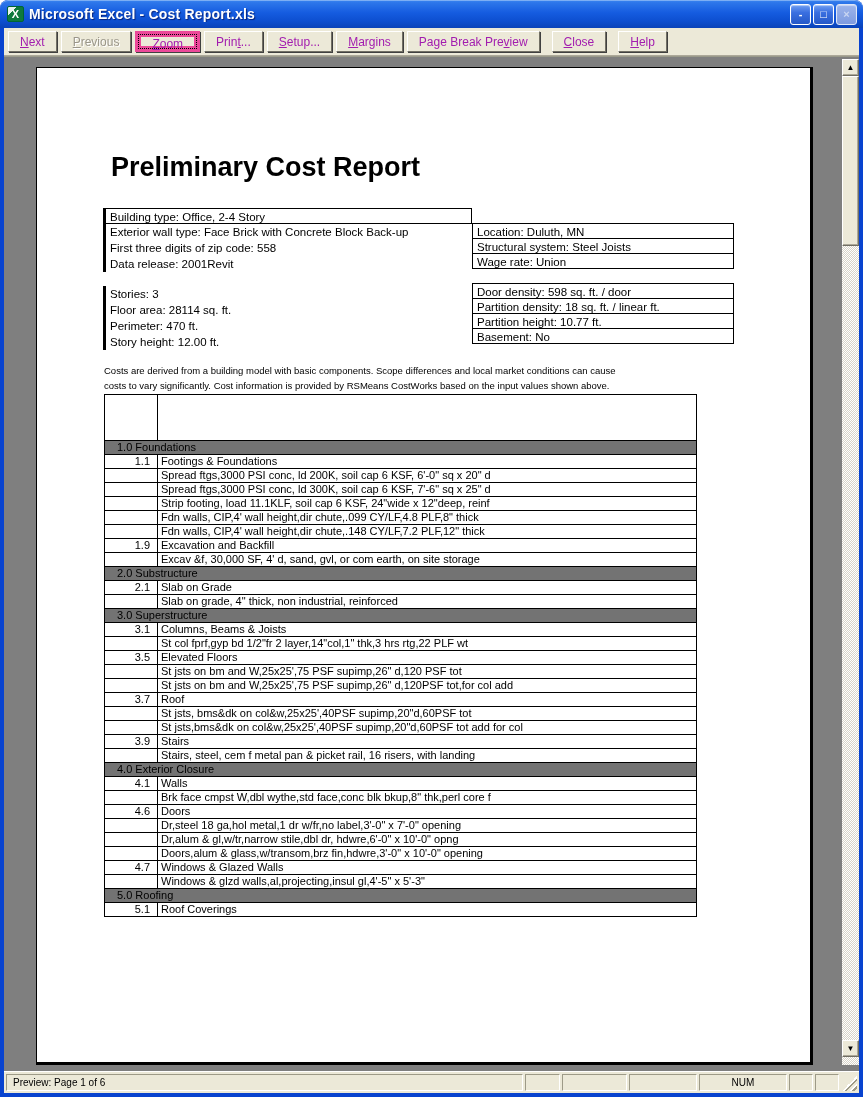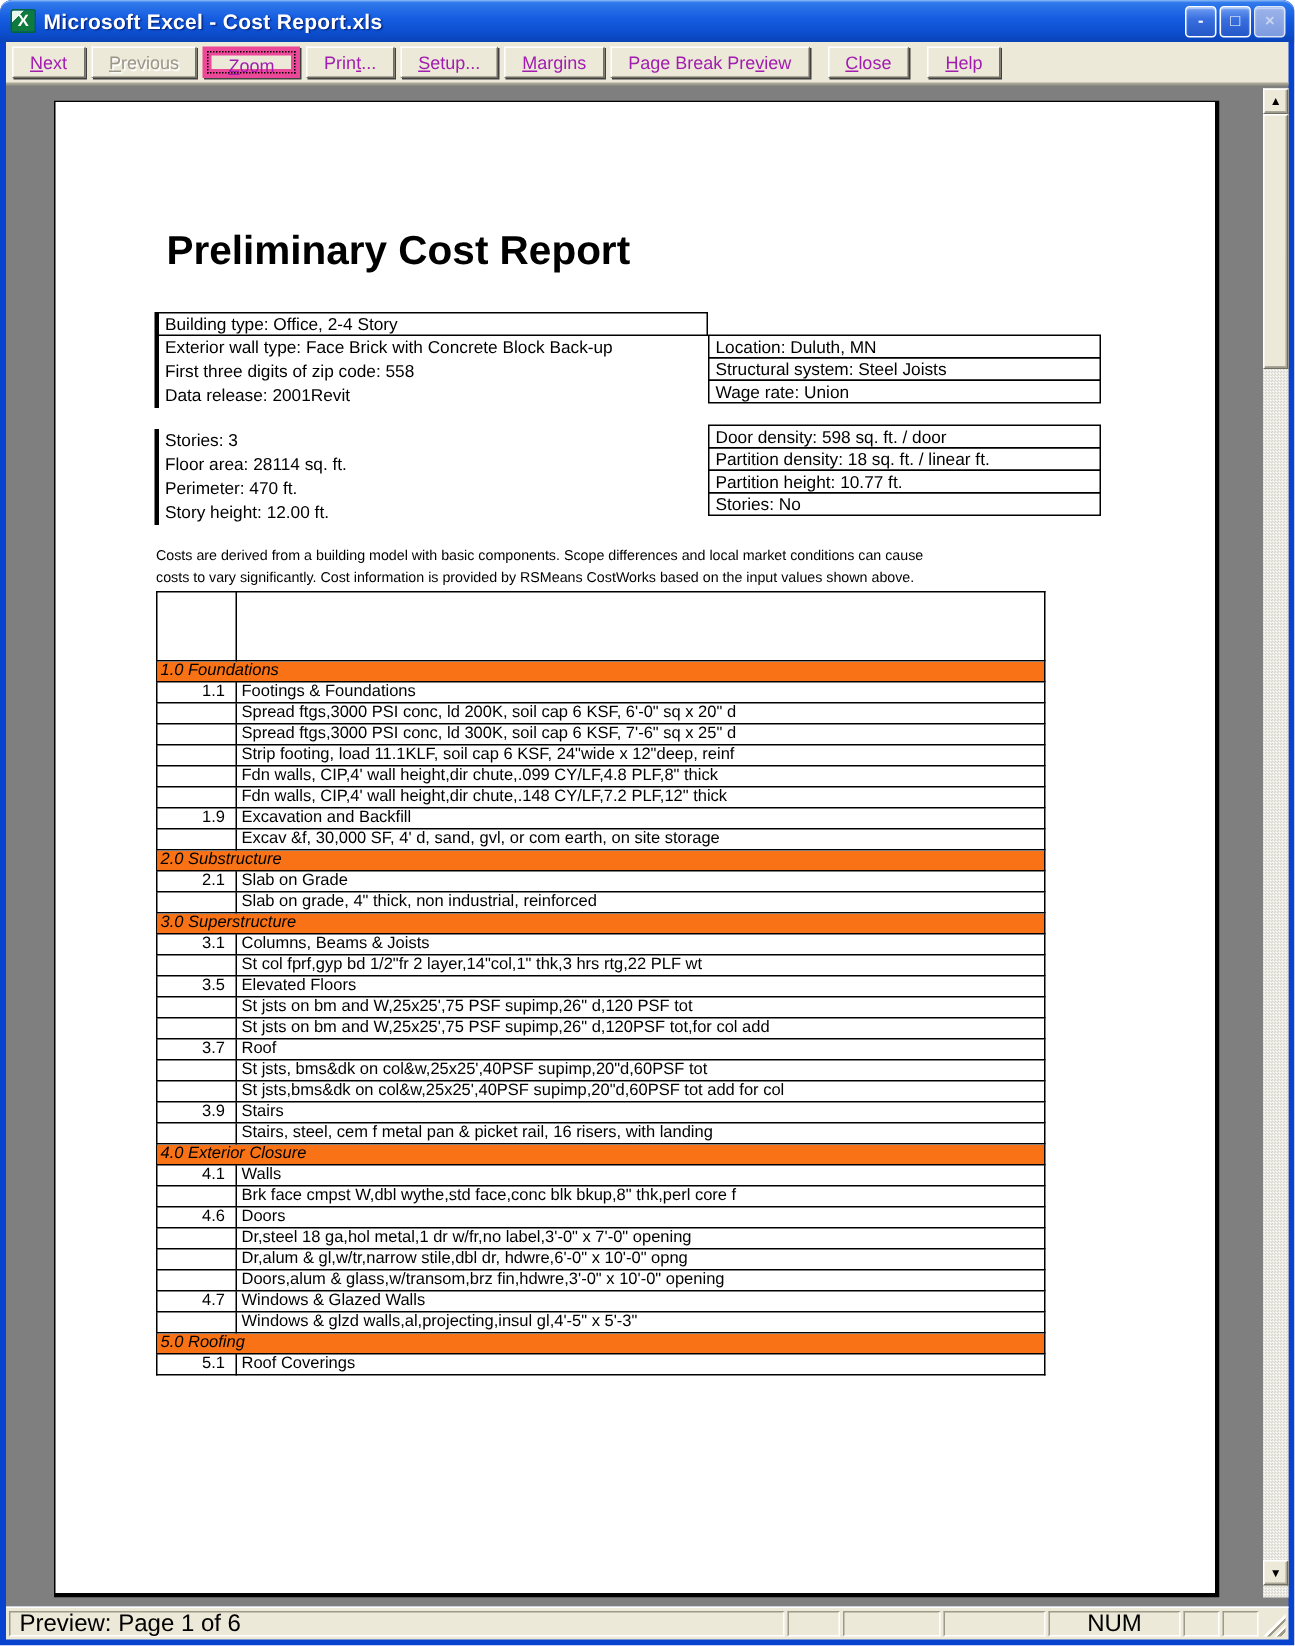--- a/index.html
+++ b/index.html
@@ -114,26 +114,26 @@
     position:absolute; left:67px; top:326px;
     border-collapse:collapse; width:593px; table-layout:fixed;
   }
   .cost-table td {
     border:1px solid #000; font-size:11px; line-height:13px;
     padding:0 3px; height:14px; white-space:nowrap; overflow:hidden;
   }
   .cost-table col.c-num { width:53px; }
   .cost-table td.num { text-align:right; padding-right:7px; }
   .cost-table tr.empty-row td { height:46px; }
-  .cost-table tr.section-row td { background:#f97316; padding-left:2px;font-style:italic; }
+  .cost-table tr.section-row td { background:#737373; padding-left:12px; }
   
   .statusbar {
     position:absolute; top:1071px; left:4px; right:4px; height:22px;
     background:#ECE9D8; border-top:1px solid #fff;
-    display:flex; align-items:stretch; font-size:16px; color:#000;
+    display:flex; align-items:stretch; font-size:10px; color:#000;
     padding:2px 2px 2px 2px;
   }
   .sb-panel {
     border:1px solid; border-color:#9d9a87 #fff #fff #9d9a87;
     background:#ECE9D8; margin-right:2px;
     display:flex; align-items:center; padding:0 6px; white-space:nowrap;
   }
   .sb-main { flex:1 1 auto; }
   .sb-w35{ width:35px; } .sb-w65{ width:65px; } .sb-w68{ width:68px; }
   .sb-num{ width:88px; justify-content:center; }
@@ -190,21 +190,21 @@
       <div class="group2-left">
           <div class="info-line">Stories: 3</div>
           <div class="info-line">Floor area: 28114 sq. ft.</div>
           <div class="info-line">Perimeter: 470 ft.</div>
           <div class="info-line">Story height: 12.00 ft.</div>
         </div>
       <div class="group2-right">
           <div class="info-line">Door density: 598 sq. ft. / door</div>
           <div class="info-line">Partition density: 18 sq. ft. / linear ft.</div>
           <div class="info-line">Partition height: 10.77 ft.</div>
-          <div class="info-line">Stories: No</div>
+          <div class="info-line">Basement: No</div>
         </div>
 
       <div class="disclaimer">
           <div>Costs are derived from a building model with basic components. Scope differences and local market conditions can cause</div>
           <div>costs to vary significantly. Cost information is provided by RSMeans CostWorks based on the input values shown above.</div>
         </div>
 
       <table class="cost-table">
         <colgroup>
             <col class="c-num">

